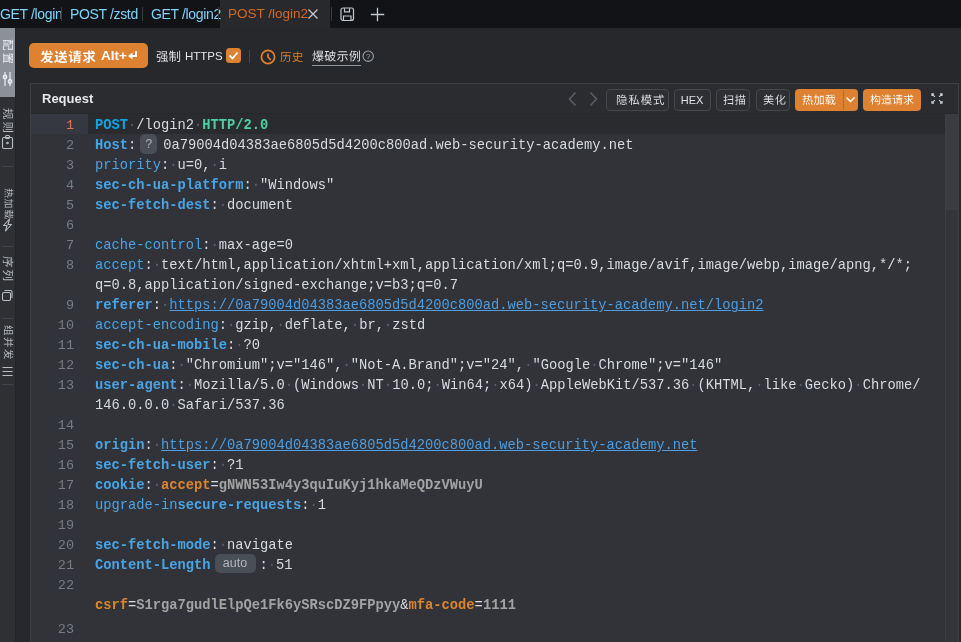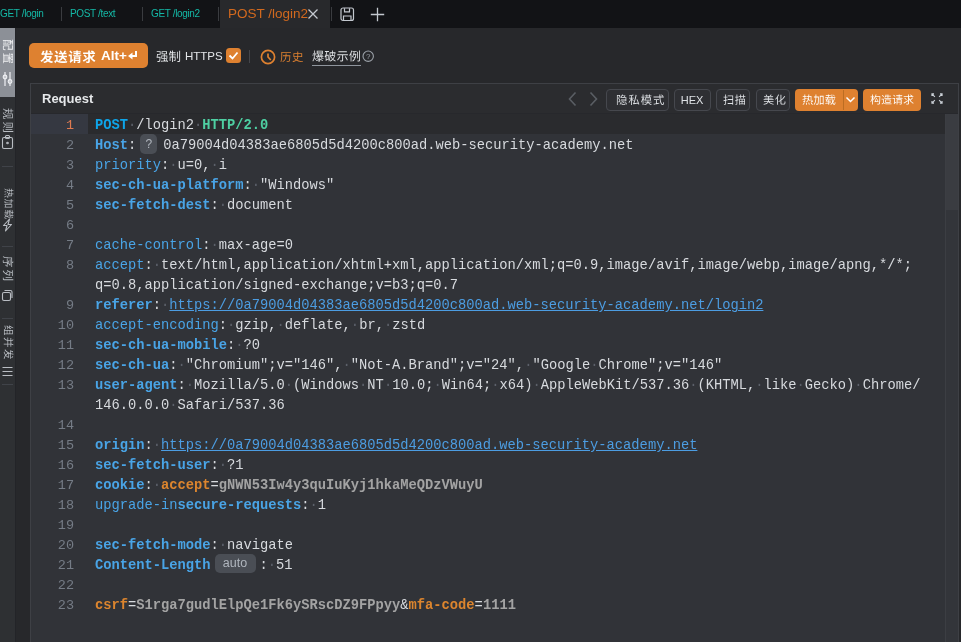--- a/index.html
+++ b/index.html
@@ -1,17 +1,17 @@
 <!DOCTYPE html>
 <html><head><meta charset="utf-8"><style>
 *{margin:0;padding:0;box-sizing:border-box}
 html,body{width:961px;height:642px;overflow:hidden;background:#27282b;font-family:"Liberation Sans",sans-serif}
 .abs{position:absolute}
 #tabbar{left:0;top:0;width:961px;height:28px;background:#121316}
-.tabtxt{position:absolute;top:0;height:28px;line-height:28px;font-size:10px;letter-spacing:-0.35px;color:#14b8a6;white-space:pre}
+.tabtxt{position:absolute;top:0;height:28px;line-height:28px;font-size:14px;letter-spacing:-0.35px;color:#7dd3fc;white-space:pre}
 .tsep{position:absolute;top:7px;width:1px;height:14px;background:#3a3c40}
 #atab{position:absolute;left:220px;top:0;width:110px;height:28px;background:#28292c}
 #sidebar{left:0;top:28px;width:16px;height:614px;background:#2e3033;border-right:1px solid #232428}
 #seltab{left:0;top:28px;width:15px;height:69px;background:#8c9097}
 #panel{left:30px;top:83px;width:929px;height:559px;background:#313338;border:1px solid #3e4045;border-bottom:none}
 #phead{left:31px;top:84px;width:927px;height:30px;background:#2b2c2f;border-bottom:1px solid #27282c}
 .btn{position:absolute;top:89px;height:22px;border:1px solid #46484e;border-radius:4px;background:#2e2f33;color:#dfe2e6;font-size:12px;text-align:center}
 .obtn{position:absolute;top:89px;height:22px;border-radius:4px;background:#de8130}
 .row{position:absolute;left:31px;width:914px;height:20px;line-height:20px;font-family:"Liberation Mono",monospace;font-size:13.75px;letter-spacing:0;white-space:pre;color:#d7dade}
 .num{position:absolute;left:0;top:2px;width:43px;height:20px;line-height:20px;text-align:right;color:#757c86;font-family:"Liberation Mono",monospace;font-size:13.5px;padding-right:0}
@@ -24,21 +24,21 @@
 .lk{color:#4c9de2;text-decoration:underline}
 .gy{color:#70757d}
 .ok{color:#dc852e;font-weight:bold}
 .pk{color:#a3a3a3;font-weight:bold}
 .bdg{display:inline-block;background:#4a4e55;color:#b0b6be;border-radius:5px;font-family:"Liberation Sans",sans-serif;text-align:center;vertical-align:middle}
 </style></head><body>
 <div class="abs" id="tabbar"></div>
 <div class="abs" id="atab"></div>
 <div class="tabtxt" style="left:0px">GET /login</div>
 <div class="tsep" style="left:61px"></div>
-<div class="tabtxt" style="left:70px">POST /text</div>
+<div class="tabtxt" style="left:70px">POST /zstd</div>
 <div class="tsep" style="left:142px"></div>
 <div class="tabtxt" style="left:151px">GET /login2</div>
 <div class="tsep" style="left:218px"></div>
 <div class="tabtxt" style="left:228px;color:#d2691e;font-size:13.5px;letter-spacing:0">POST /login2</div>
 <svg class="abs" style="left:307px;top:8px" width="12" height="12">
     <path d="M1.5 1.5 L10.5 10.5 M10.5 1.5 L1.5 10.5" stroke="#c4c9d0" stroke-width="1.3"></path>
   </svg>
 <div class="tsep" style="left:331px"></div>
 <svg class="abs" style="left:340px;top:7px" width="15" height="15">
     <g fill="none" stroke="#c3c8cf" stroke-width="1.2">
@@ -224,12 +224,12 @@
 <div class="row" style="top:394px"><div class="num" style="position:absolute;"></div><div class="code">146.0.0.0<span class="d">·</span>Safari/537.36</div></div>
 <div class="row" style="top:414px"><div class="num" style="position:absolute;">14</div></div>
 <div class="row" style="top:434px"><div class="num" style="position:absolute;">15</div><div class="code"><span class="hb">origin</span>:<span class="d">·</span><span class="lk">https://0a79004d04383ae6805d5d4200c800ad.web-security-academy.net</span></div></div>
 <div class="row" style="top:454px"><div class="num" style="position:absolute;">16</div><div class="code"><span class="hb">sec-fetch-user</span>:<span class="d">·</span>?1</div></div>
 <div class="row" style="top:474px"><div class="num" style="position:absolute;">17</div><div class="code"><span class="hb">cookie</span>:<span class="d">·</span><span class="ok">accept</span>=<span class="pk">gNWN53Iw4y3quIuKyj1hkaMeQDzVWuyU</span></div></div>
 <div class="row" style="top:494px"><div class="num" style="position:absolute;">18</div><div class="code"><span class="hdr">upgrade-in</span><span class="hb">secure-requests</span>:<span class="d">·</span>1</div></div>
 <div class="row" style="top:514px"><div class="num" style="position:absolute;">19</div></div>
 <div class="row" style="top:534px"><div class="num" style="position:absolute;">20</div><div class="code"><span class="hb">sec-fetch-mode</span>:<span class="d">·</span>navigate</div></div>
 <div class="row" style="top:554px"><div class="num" style="position:absolute;">21</div><div class="code"><span class="hb">Content-Length</span><span class="bdg" style="width:41px;height:19px;line-height:18px;font-size:12.5px;margin-left:4px;margin-top:-3px">auto</span><span style="margin-left:4px">:</span><span class="d">·</span>51</div></div>
 <div class="row" style="top:574px"><div class="num" style="position:absolute;">22</div><div class="code"></div></div>
-<div class="row" style="top:594px"><div class="num" style="position:absolute;">23</div><div class="code"><span class="ok">csrf</span>=<span class="pk">S1rga7gudlElpQe1Fk6ySRscDZ9FPpyy</span>&amp;<span class="ok">mfa-code</span>=<span class="pk">1111</span></div></div>
+<div class="row" style="top:594px"><div class="num" style="position:absolute;margin-top:24px;">23</div><div class="code"><span class="ok">csrf</span>=<span class="pk">S1rga7gudlElpQe1Fk6ySRscDZ9FPpyy</span>&amp;<span class="ok">mfa-code</span>=<span class="pk">1111</span></div></div>
 </body></html>

